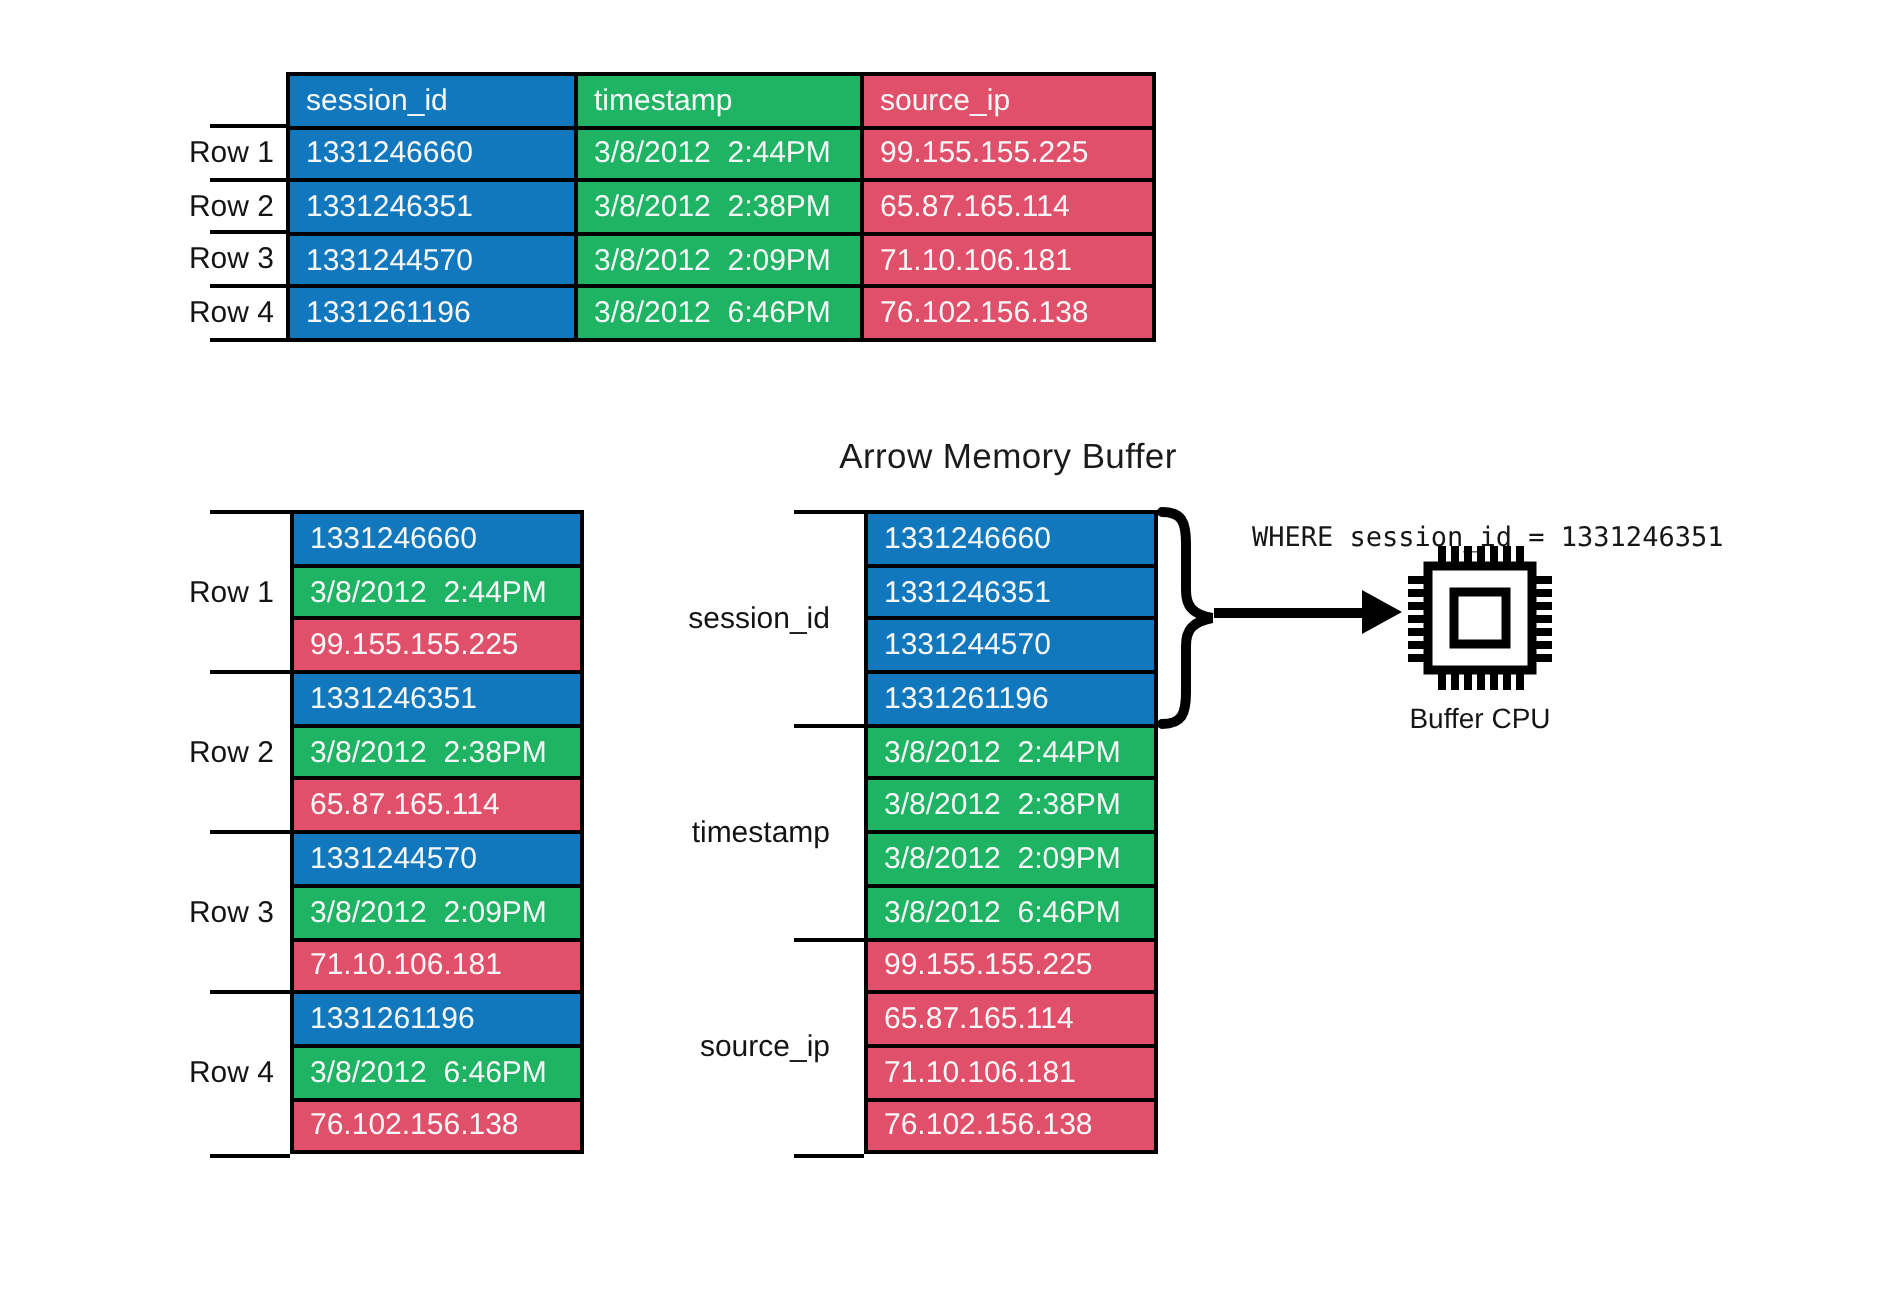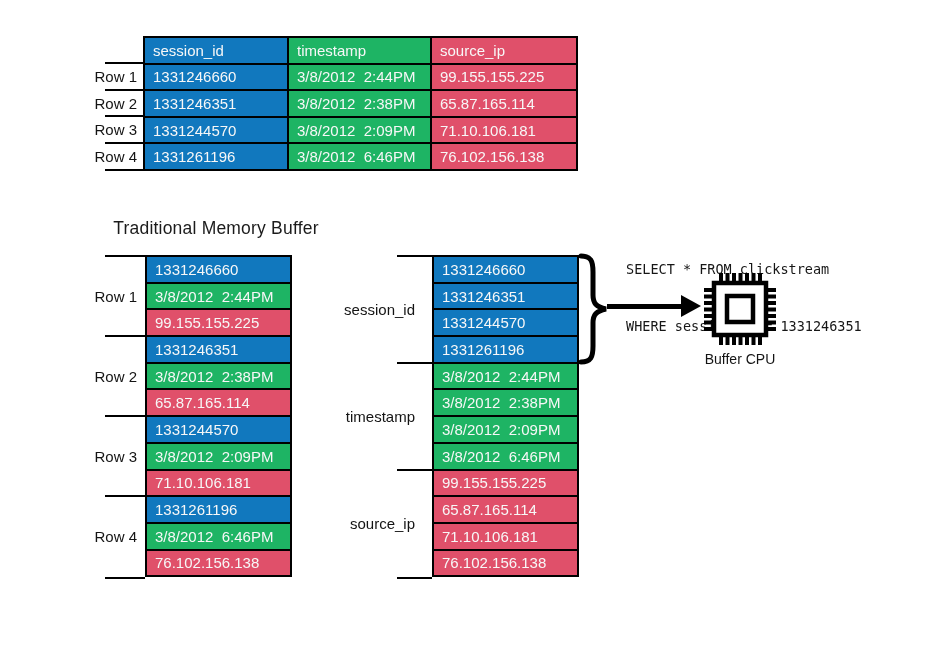--- a/index.html
+++ b/index.html
@@ -87,21 +87,20 @@
   <div class="rlabel" style="left:80px;top:64px;width:57px;height:25px;">Row 1</div>
   <div class="rlabel" style="left:80px;top:91px;width:57px;height:25px;">Row 2</div>
   <div class="rlabel" style="left:80px;top:117px;width:57px;height:25px;">Row 3</div>
   <div class="rlabel" style="left:80px;top:144px;width:57px;height:25px;">Row 4</div>
   <div class="tick" style="left:105px;top:62px;width:38px;"></div>
   <div class="tick" style="left:105px;top:89px;width:38px;"></div>
   <div class="tick" style="left:105px;top:115px;width:38px;"></div>
   <div class="tick" style="left:105px;top:142px;width:38px;"></div>
   <div class="tick" style="left:105px;top:169px;width:38px;"></div>
 
-  <div class="title" style="left:100px;top:218px;width:232px;">Traditional Memory Buffer</div>
 
   <div class="buf" id="traditional-buffer">
     <div class="cell c-blue" style="background: rgb(17, 120, 190);">1331246660</div>
     <div class="cell c-green" style="background: rgb(30, 180, 100);">3/8/2012  2:44PM</div>
     <div class="cell c-red" style="background: rgb(224, 80, 106);">99.155.155.225</div>
     <div class="cell c-blue" style="background: rgb(17, 120, 190);">1331246351</div>
     <div class="cell c-green" style="background: rgb(30, 180, 100);">3/8/2012  2:38PM</div>
     <div class="cell c-red" style="background: rgb(224, 80, 106);">65.87.165.114</div>
     <div class="cell c-blue" style="background: rgb(17, 120, 190);">1331244570</div>
     <div class="cell c-green" style="background: rgb(30, 180, 100);">3/8/2012  2:09PM</div>
@@ -114,20 +113,21 @@
   <div class="rlabel" style="left:80px;top:257px;width:57px;height:78px;">Row 1</div>
   <div class="rlabel" style="left:80px;top:337px;width:57px;height:78px;">Row 2</div>
   <div class="rlabel" style="left:80px;top:417px;width:57px;height:78px;">Row 3</div>
   <div class="rlabel" style="left:80px;top:497px;width:57px;height:78px;">Row 4</div>
   <div class="tick" style="left:105px;top:255px;width:40px;"></div>
   <div class="tick" style="left:105px;top:335px;width:40px;"></div>
   <div class="tick" style="left:105px;top:415px;width:40px;"></div>
   <div class="tick" style="left:105px;top:495px;width:40px;"></div>
   <div class="tick" style="left:105px;top:577px;width:40px;"></div>
 
+  <div class="title" style="left:388px;top:218px;width:232px;">Arrow Memory Buffer</div>
 
   <div class="buf" id="arrow-buffer">
     <div class="cell c-blue" style="background: rgb(17, 120, 190);">1331246660</div>
     <div class="cell c-blue" style="background: rgb(17, 120, 190);">1331246351</div>
     <div class="cell c-blue" style="background: rgb(17, 120, 190);">1331244570</div>
     <div class="cell c-blue" style="background: rgb(17, 120, 190);">1331261196</div>
     <div class="cell c-green" style="background: rgb(30, 180, 100);">3/8/2012  2:44PM</div>
     <div class="cell c-green" style="background: rgb(30, 180, 100);">3/8/2012  2:38PM</div>
     <div class="cell c-green" style="background: rgb(30, 180, 100);">3/8/2012  2:09PM</div>
     <div class="cell c-green" style="background: rgb(30, 180, 100);">3/8/2012  6:46PM</div>
@@ -148,21 +148,20 @@
   <div style="position:absolute;left:578px;top:252px;">
     <svg width="32" height="114" viewBox="0 0 32 114">
       <path d="M3,4 C13,4 15,9 15,20 L15,43 C15,51 18,55 28,57 C18,59 15,63 15,71 L15,94 C15,105 13,110 3,110" fill="none" stroke="#000" stroke-width="5" stroke-linecap="round"></path>
     </svg>
   </div>
 
   <div class="arrow-line"></div>
   <div class="arrow-head"></div>
 
   <div class="sql">
-    <div>SELECT * FROM clickstream</div>
     <div>WHERE session_id = 1331246351</div>
   </div>
 
   <div style="position:absolute;left:703px;top:272px;">
     <svg width="74" height="74" viewBox="0 0 74 74">
 
       <rect x="16" y="1" width="4" height="9" fill="#000"></rect>
         <rect x="22.5" y="1" width="4" height="9" fill="#000"></rect>
       <rect x="29" y="1" width="4" height="9" fill="#000"></rect>
         <rect x="35.5" y="1" width="4" height="9" fill="#000"></rect>

